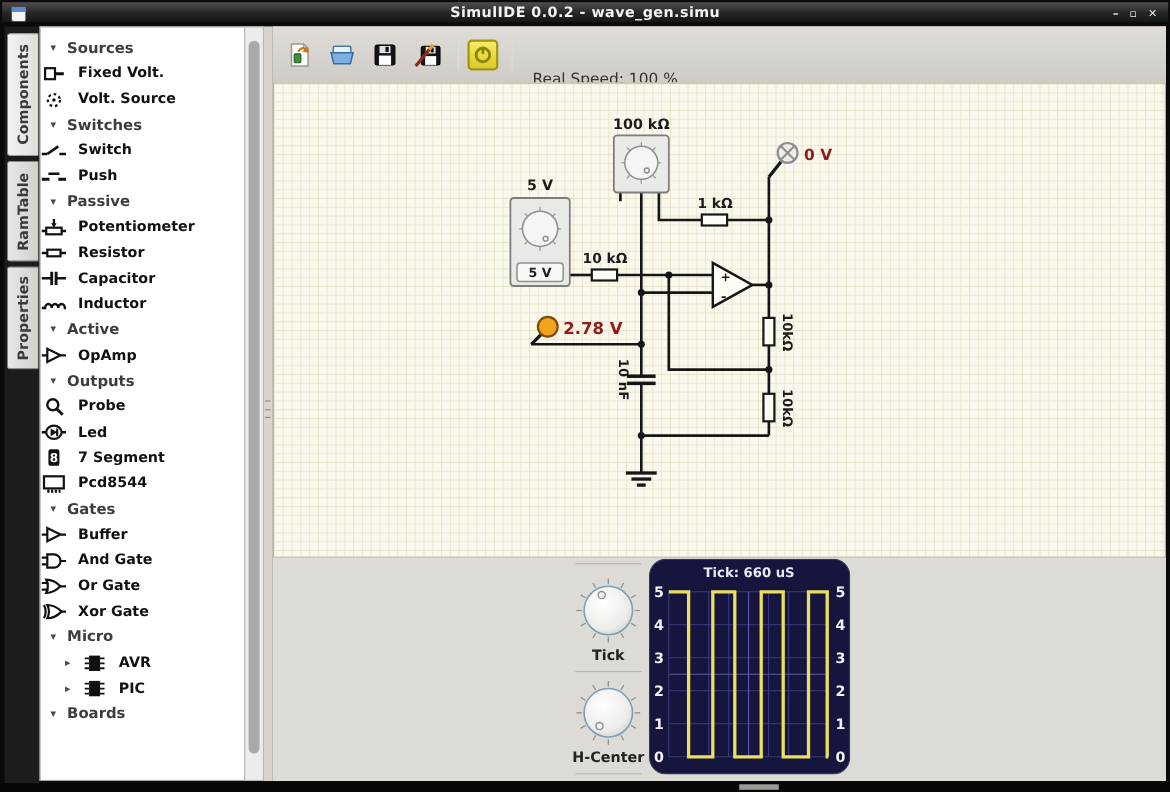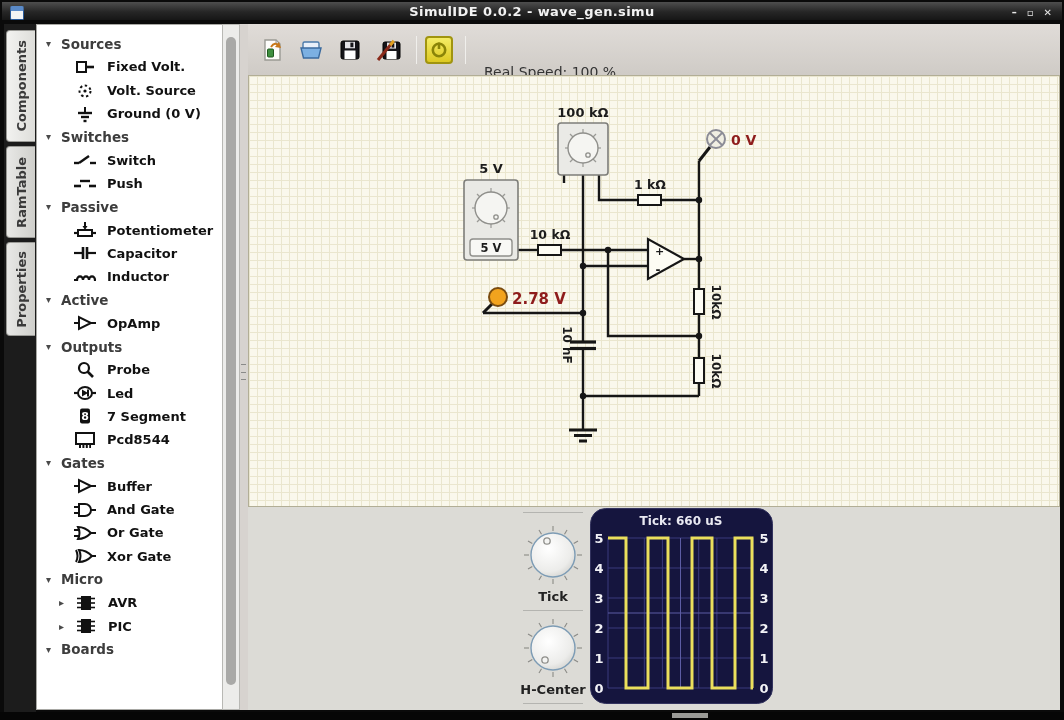--- a/index.html
+++ b/index.html
@@ -22,21 +22,21 @@
     border:1px solid #9a9a96; border-right:none; border-radius:4px 0 0 4px;
     display:flex; align-items:center; justify-content:center; }
   .vtab span { writing-mode:vertical-rl; transform:rotate(180deg); font-size:13px; font-weight:bold; color:#3a3a3a; }
   .vtab.selected { background:linear-gradient(90deg,#f2f2f0,#dededa); }
 
   
   #tree { position:absolute; left:36px; top:24px; width:186px; height:686px; background:#ffffff;
     border:1px solid #a8a8a4; border-right:none; overflow:hidden; padding-top:7px; }
   .trow { height:23.3px; display:flex; align-items:center; white-space:nowrap; }
   .trow.header { padding-left:9px; }
-  .trow.item { padding-left:36px; }
+  .trow.item { }
   .trow.item-sub { padding-left:22px; }
   .tri { color:#4a4a4a; font-size:10px; margin-right:6px; width:9px; }
   .hlabel { font-size:13.5px; font-weight:bold; color:#3d3d3d; }
   .ilabel { font-size:13px; font-weight:bold; color:#111; margin-left:8px; }
   .ticon { width:26px; height:16px; display:flex; align-items:center; }
   .ticon svg { overflow:visible; }
 
   #tree-scroll { position:absolute; left:222px; top:24px; width:18px; height:686px; background:#ececea; border:1px solid #b8b8b4; }
   #tree-thumb { position:absolute; left:3px; top:12px; width:10px; height:648px; background:#a9a9a7; border-radius:5px; }
 
@@ -122,31 +122,20 @@
     <div class="trow item">
       <span class="ticon">
           <svg width="24" height="16" viewBox="0 0 24 16">
             <circle cx="12" cy="9" r="5.5" fill="none" stroke="#111" stroke-width="2" stroke-dasharray="2.4 2.6"></circle>
             <circle cx="12" cy="9" r="1.6" fill="#111"></circle>
           </svg>
         </span>
       <span class="ilabel">Volt. Source</span>
       </div>
 
-    <div class="trow item">
-      <span class="ticon">
-          <svg width="24" height="16" viewBox="0 0 24 16">
-            <line x1="12" y1="1" x2="12" y2="7" stroke="#111" stroke-width="2"></line>
-            <line x1="5" y1="7" x2="19" y2="7" stroke="#111" stroke-width="2.4"></line>
-            <line x1="8" y1="11" x2="16" y2="11" stroke="#111" stroke-width="2.4"></line>
-            <line x1="10.5" y1="15" x2="13.5" y2="15" stroke="#111" stroke-width="2.4"></line>
-          </svg>
-        </span>
-      <span class="ilabel">Ground (0 V)</span>
-      </div>
 
     <div class="trow header">
       <span class="tri">▾</span>
       <span class="hlabel">Switches</span>
       </div>
 
     <div class="trow item">
       <span class="ticon">
           <svg width="24" height="16" viewBox="0 0 24 16">
             <line x1="1" y1="11" x2="6" y2="11" stroke="#111" stroke-width="2.4"></line>
@@ -179,20 +168,30 @@
             <line x1="1" y1="11" x2="5" y2="11" stroke="#111" stroke-width="2.2"></line>
             <rect x="5" y="8" width="14" height="6" fill="none" stroke="#111" stroke-width="2"></rect>
             <line x1="19" y1="11" x2="23" y2="11" stroke="#111" stroke-width="2.2"></line>
             <line x1="12" y1="0" x2="12" y2="5" stroke="#111" stroke-width="2"></line>
             <polygon points="9.5,4 14.5,4 12,8" fill="#111"></polygon>
           </svg>
         </span>
       <span class="ilabel">Potentiometer</span>
       </div>
 
+    <div class="trow item">
+      <span class="ticon">
+          <svg width="24" height="16" viewBox="0 0 24 16">
+            <line x1="1" y1="8" x2="6" y2="8" stroke="#111" stroke-width="2.2"></line>
+            <rect x="6" y="5" width="12" height="6" fill="none" stroke="#111" stroke-width="2"></rect>
+            <line x1="18" y1="8" x2="23" y2="8" stroke="#111" stroke-width="2.2"></line>
+          </svg>
+        </span>
+      <span class="ilabel">Resistor</span>
+      </div>
 
     <div class="trow item">
       <span class="ticon">
           <svg width="24" height="16" viewBox="0 0 24 16">
             <line x1="1" y1="8" x2="10" y2="8" stroke="#111" stroke-width="2.2"></line>
             <line x1="10" y1="2" x2="10" y2="14" stroke="#111" stroke-width="2.6"></line>
             <line x1="14" y1="2" x2="14" y2="14" stroke="#111" stroke-width="2.6"></line>
             <line x1="14" y1="8" x2="23" y2="8" stroke="#111" stroke-width="2.2"></line>
           </svg>
         </span>

